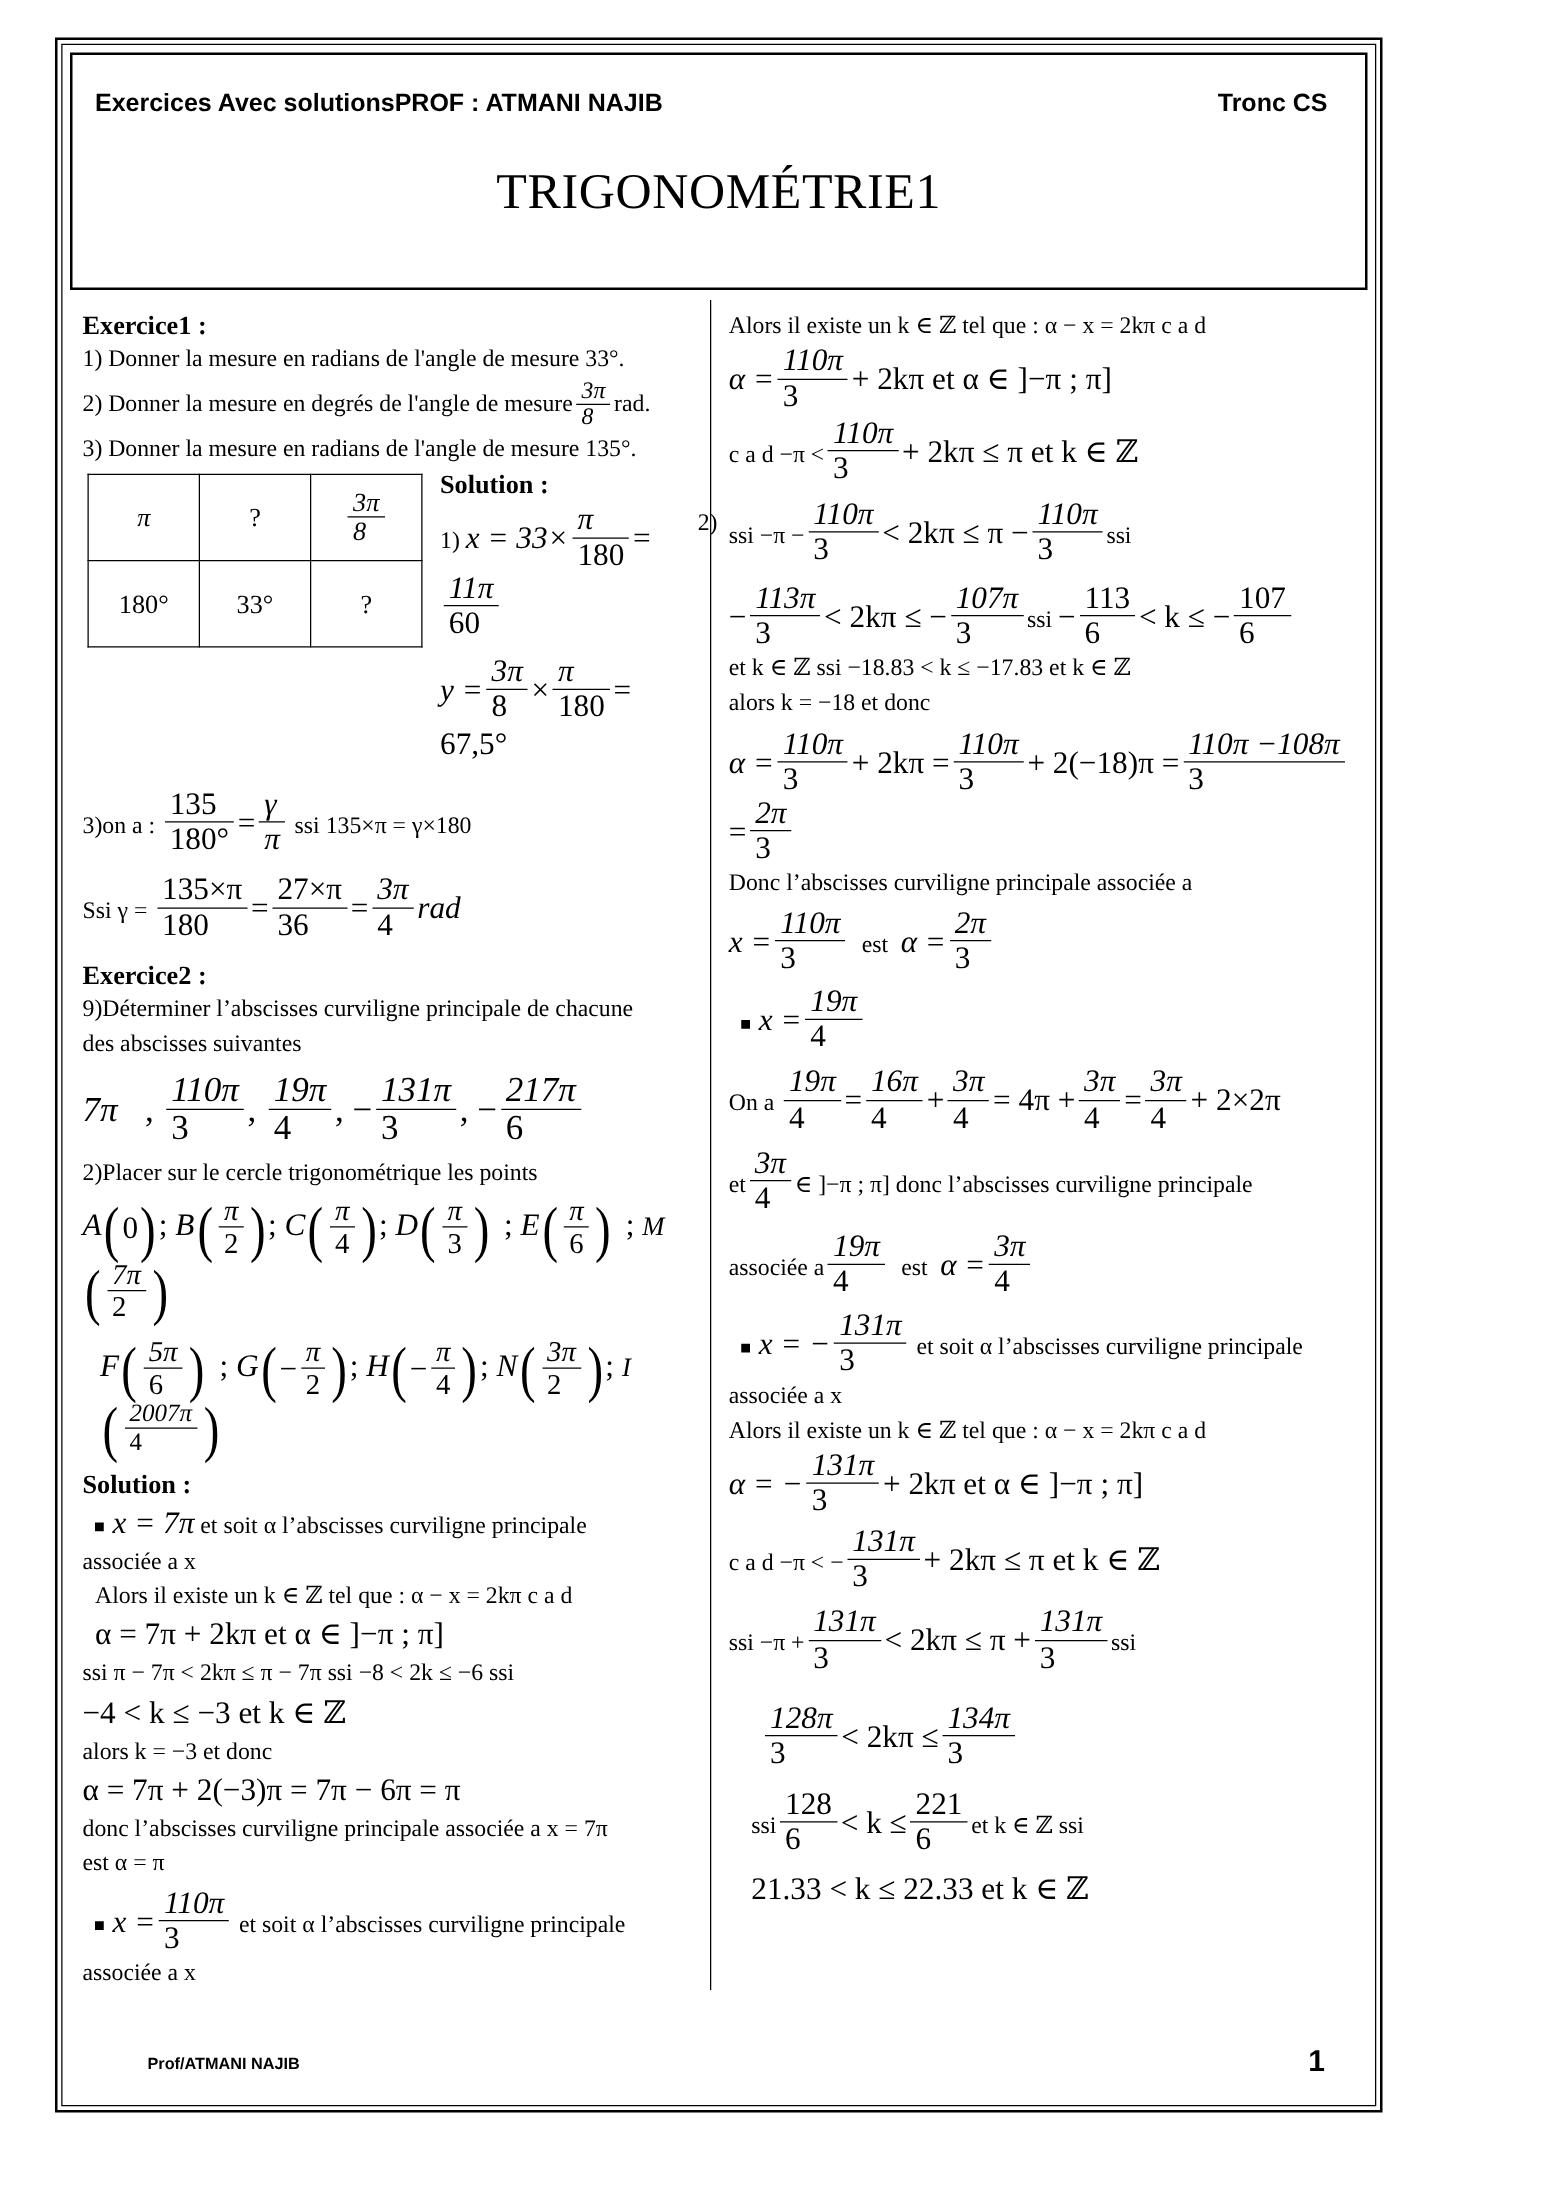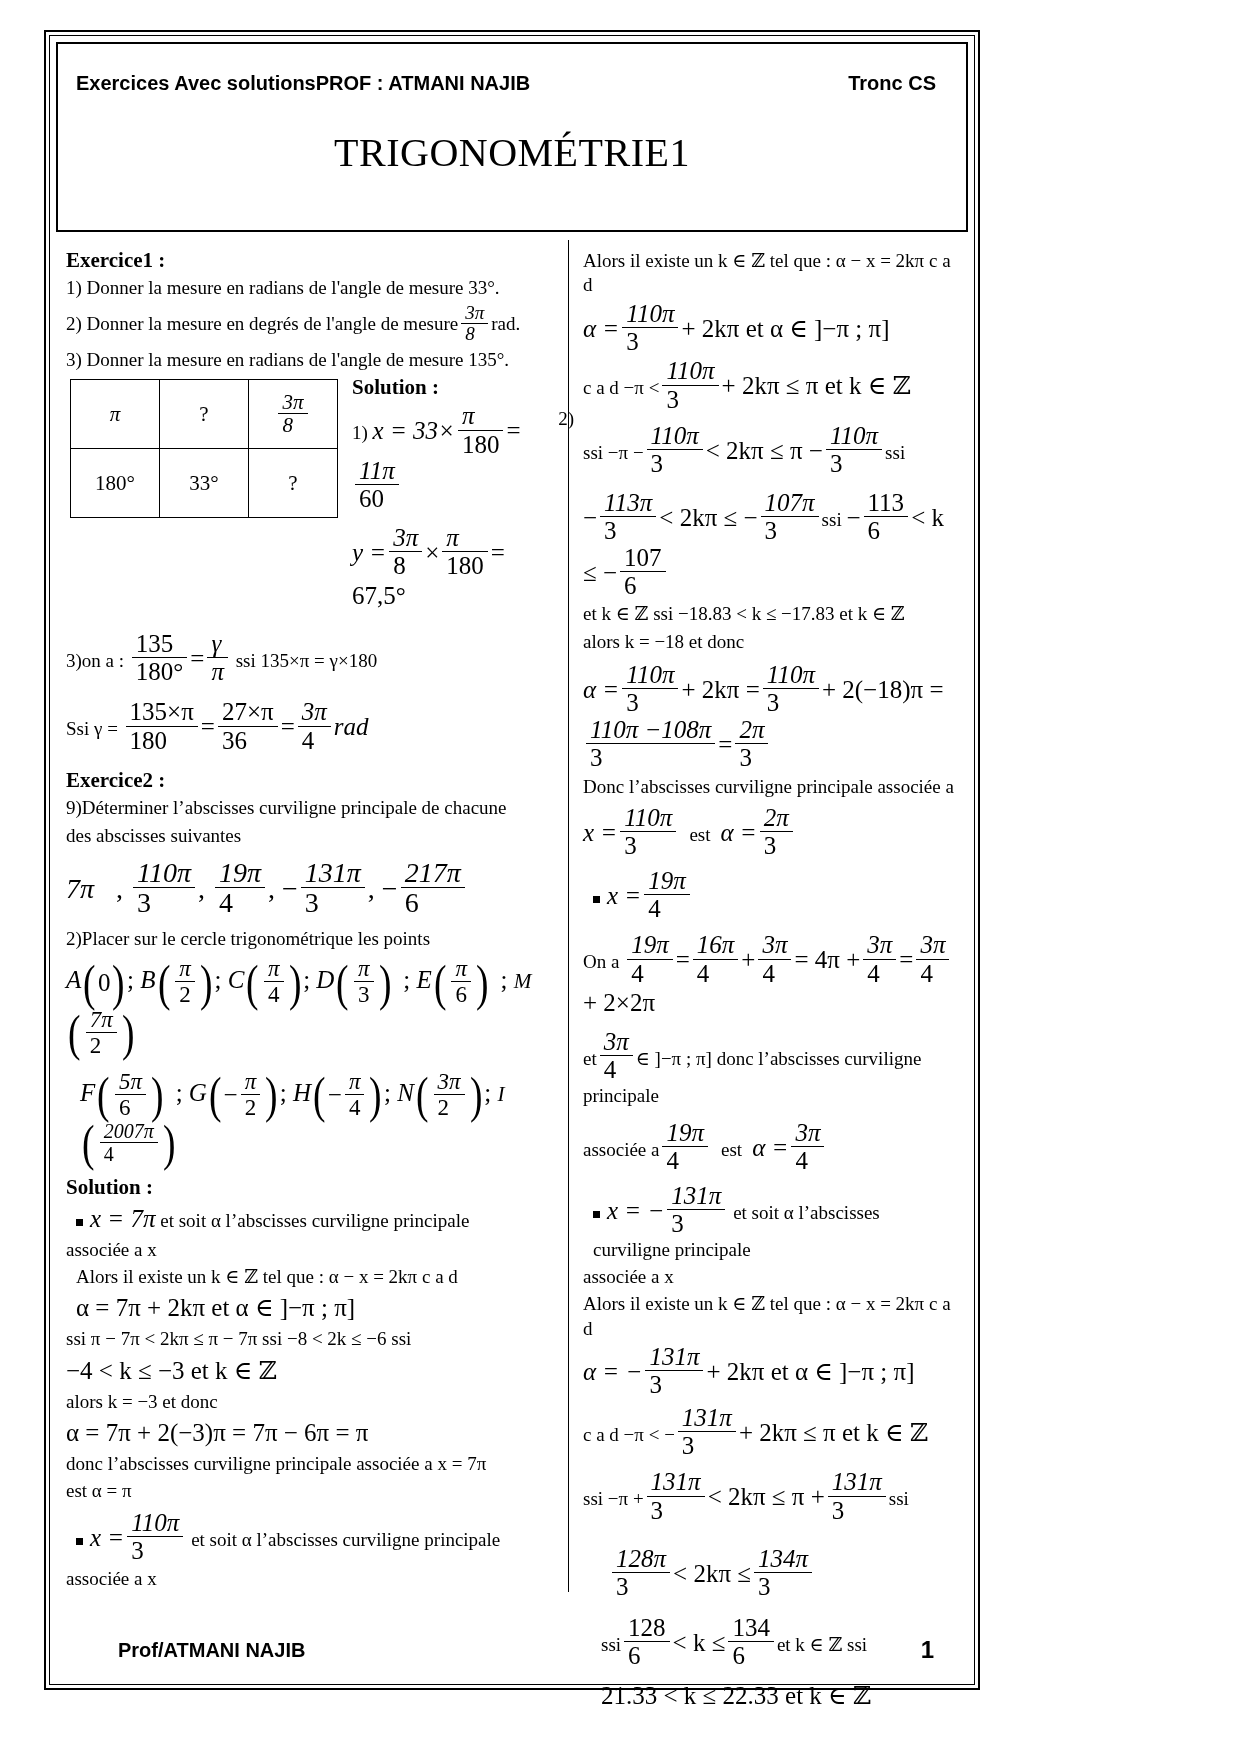--- a/index.html
+++ b/index.html
@@ -2,21 +2,21 @@
 <html><head>
 <meta charset="utf-8">
 <style>
   html,body{margin:0;padding:0;background:#fff;}
   body{
     width:1240px;height:1754px;position:relative;
     font-family:"Liberation Serif","DejaVu Serif",serif;
     color:#000;overflow:hidden;
   }
   .page{
-    position:absolute;left:44px;top:30px;width:936px;height:1660px;
+    position:absolute;left:44px;top:30px;width:1062px;height:1660px;
     border:2px solid #000;box-sizing:border-box;
   }
   .page-inner{
     position:absolute;left:3px;top:3px;right:3px;bottom:3px;
     border:1px solid #000;box-sizing:border-box;
   }
   
   .masthead{
     position:absolute;left:6px;top:6px;right:6px;height:190px;
     border:2px solid #000;box-sizing:border-box;
@@ -74,21 +74,21 @@
   .bullet-sq{display:inline-block;width:7px;height:7px;background:#000;vertical-align:middle;margin-right:7px;}
   .clearfix::after{content:"";display:block;clear:both;}
   .rowflex{display:flex;align-items:flex-start;}
   
   .footer{
     position:absolute;left:6px;right:6px;bottom:14px;height:40px;
     display:flex;align-items:center;
   }
   .foot-left{
     font-family:"Liberation Sans","DejaVu Sans",sans-serif;
-    font-weight:bold;font-size:20px;padding-left:62px;
+    font-weight:bold;font-size:13px;padding-left:62px;
   }
   .foot-right{
     margin-left:auto;font-family:"Liberation Sans","DejaVu Sans",sans-serif;
     font-weight:bold;font-size:24px;padding-right:34px;
   }
   .sp{display:inline-block;width:10px;}
   .sp2{display:inline-block;width:22px;}
 </style>
 </head>
 <body>
@@ -284,21 +284,21 @@
 
       <div class="ln" style="margin-top:10px;">
         <span>ssi   −π +</span><span class="frac big"><span class="num math">131π</span><span class="den mup">3</span></span><span class="big">&lt; 2kπ ≤ π +</span><span class="frac big"><span class="num math">131π</span><span class="den mup">3</span></span><span>ssi</span>
       </div>
 
       <div class="ln" style="margin-top:22px;padding-left:26px;">
         <span class="frac big"><span class="num math">128π</span><span class="den mup">3</span></span><span class="big">&lt; 2kπ ≤</span><span class="frac big"><span class="num math">134π</span><span class="den mup">3</span></span>
       </div>
 
       <div class="ln" style="margin-top:14px;padding-left:18px;">
-        <span>ssi</span><span class="frac big"><span class="num mup">128</span><span class="den mup">6</span></span><span class="big">&lt; k ≤</span><span class="frac big"><span class="num mup">134</span><span class="den mup">6</span></span><span>et  k ∈ ℤ   ssi</span>
+        <span>ssi</span><span class="frac big"><span class="num mup">128</span><span class="den mup">6</span></span><span class="big">&lt; k ≤</span><span class="frac big"><span class="num mup">221</span><span class="den mup">6</span></span><span>et  k ∈ ℤ   ssi</span>
       </div>
 
       <div class="ln big" style="margin-top:10px;padding-left:18px;">21.33 &lt; k ≤ 22.33   et  k ∈ ℤ</div>
     </div>
   </div>
 
   <div class="footer">
     <div class="foot-left">Prof/ATMANI NAJIB</div>
     <div class="foot-right">1</div>
   </div>

